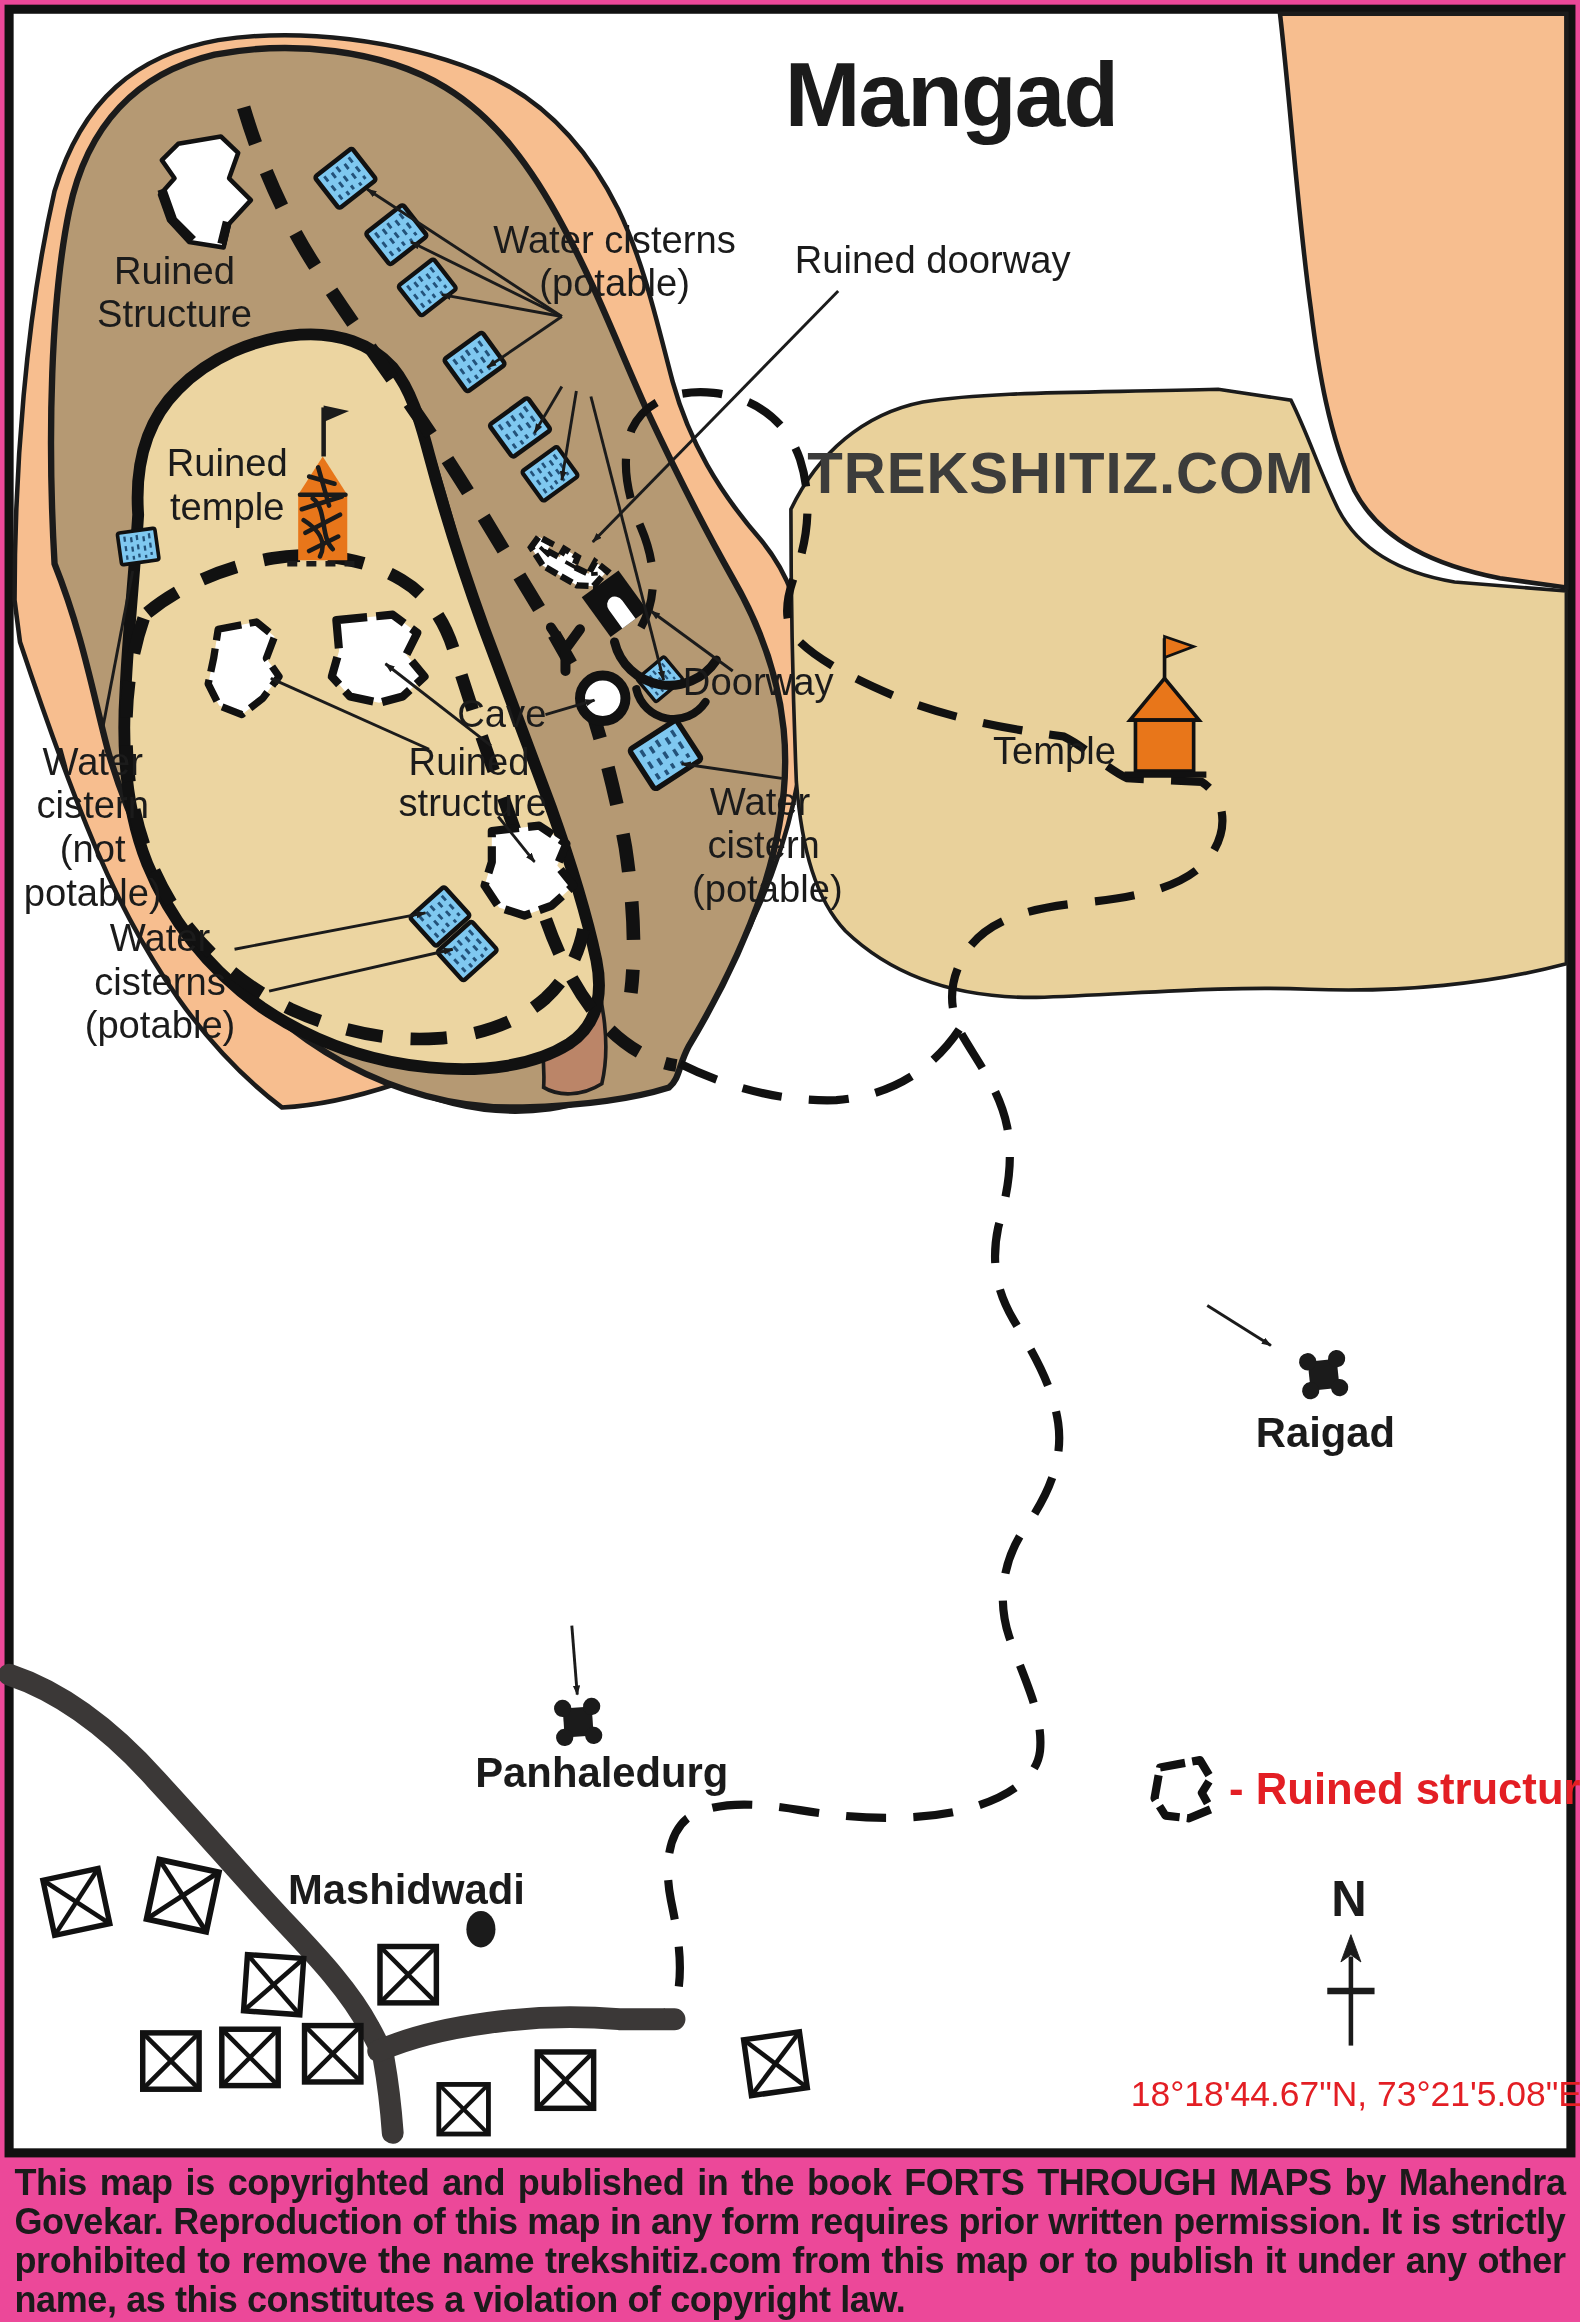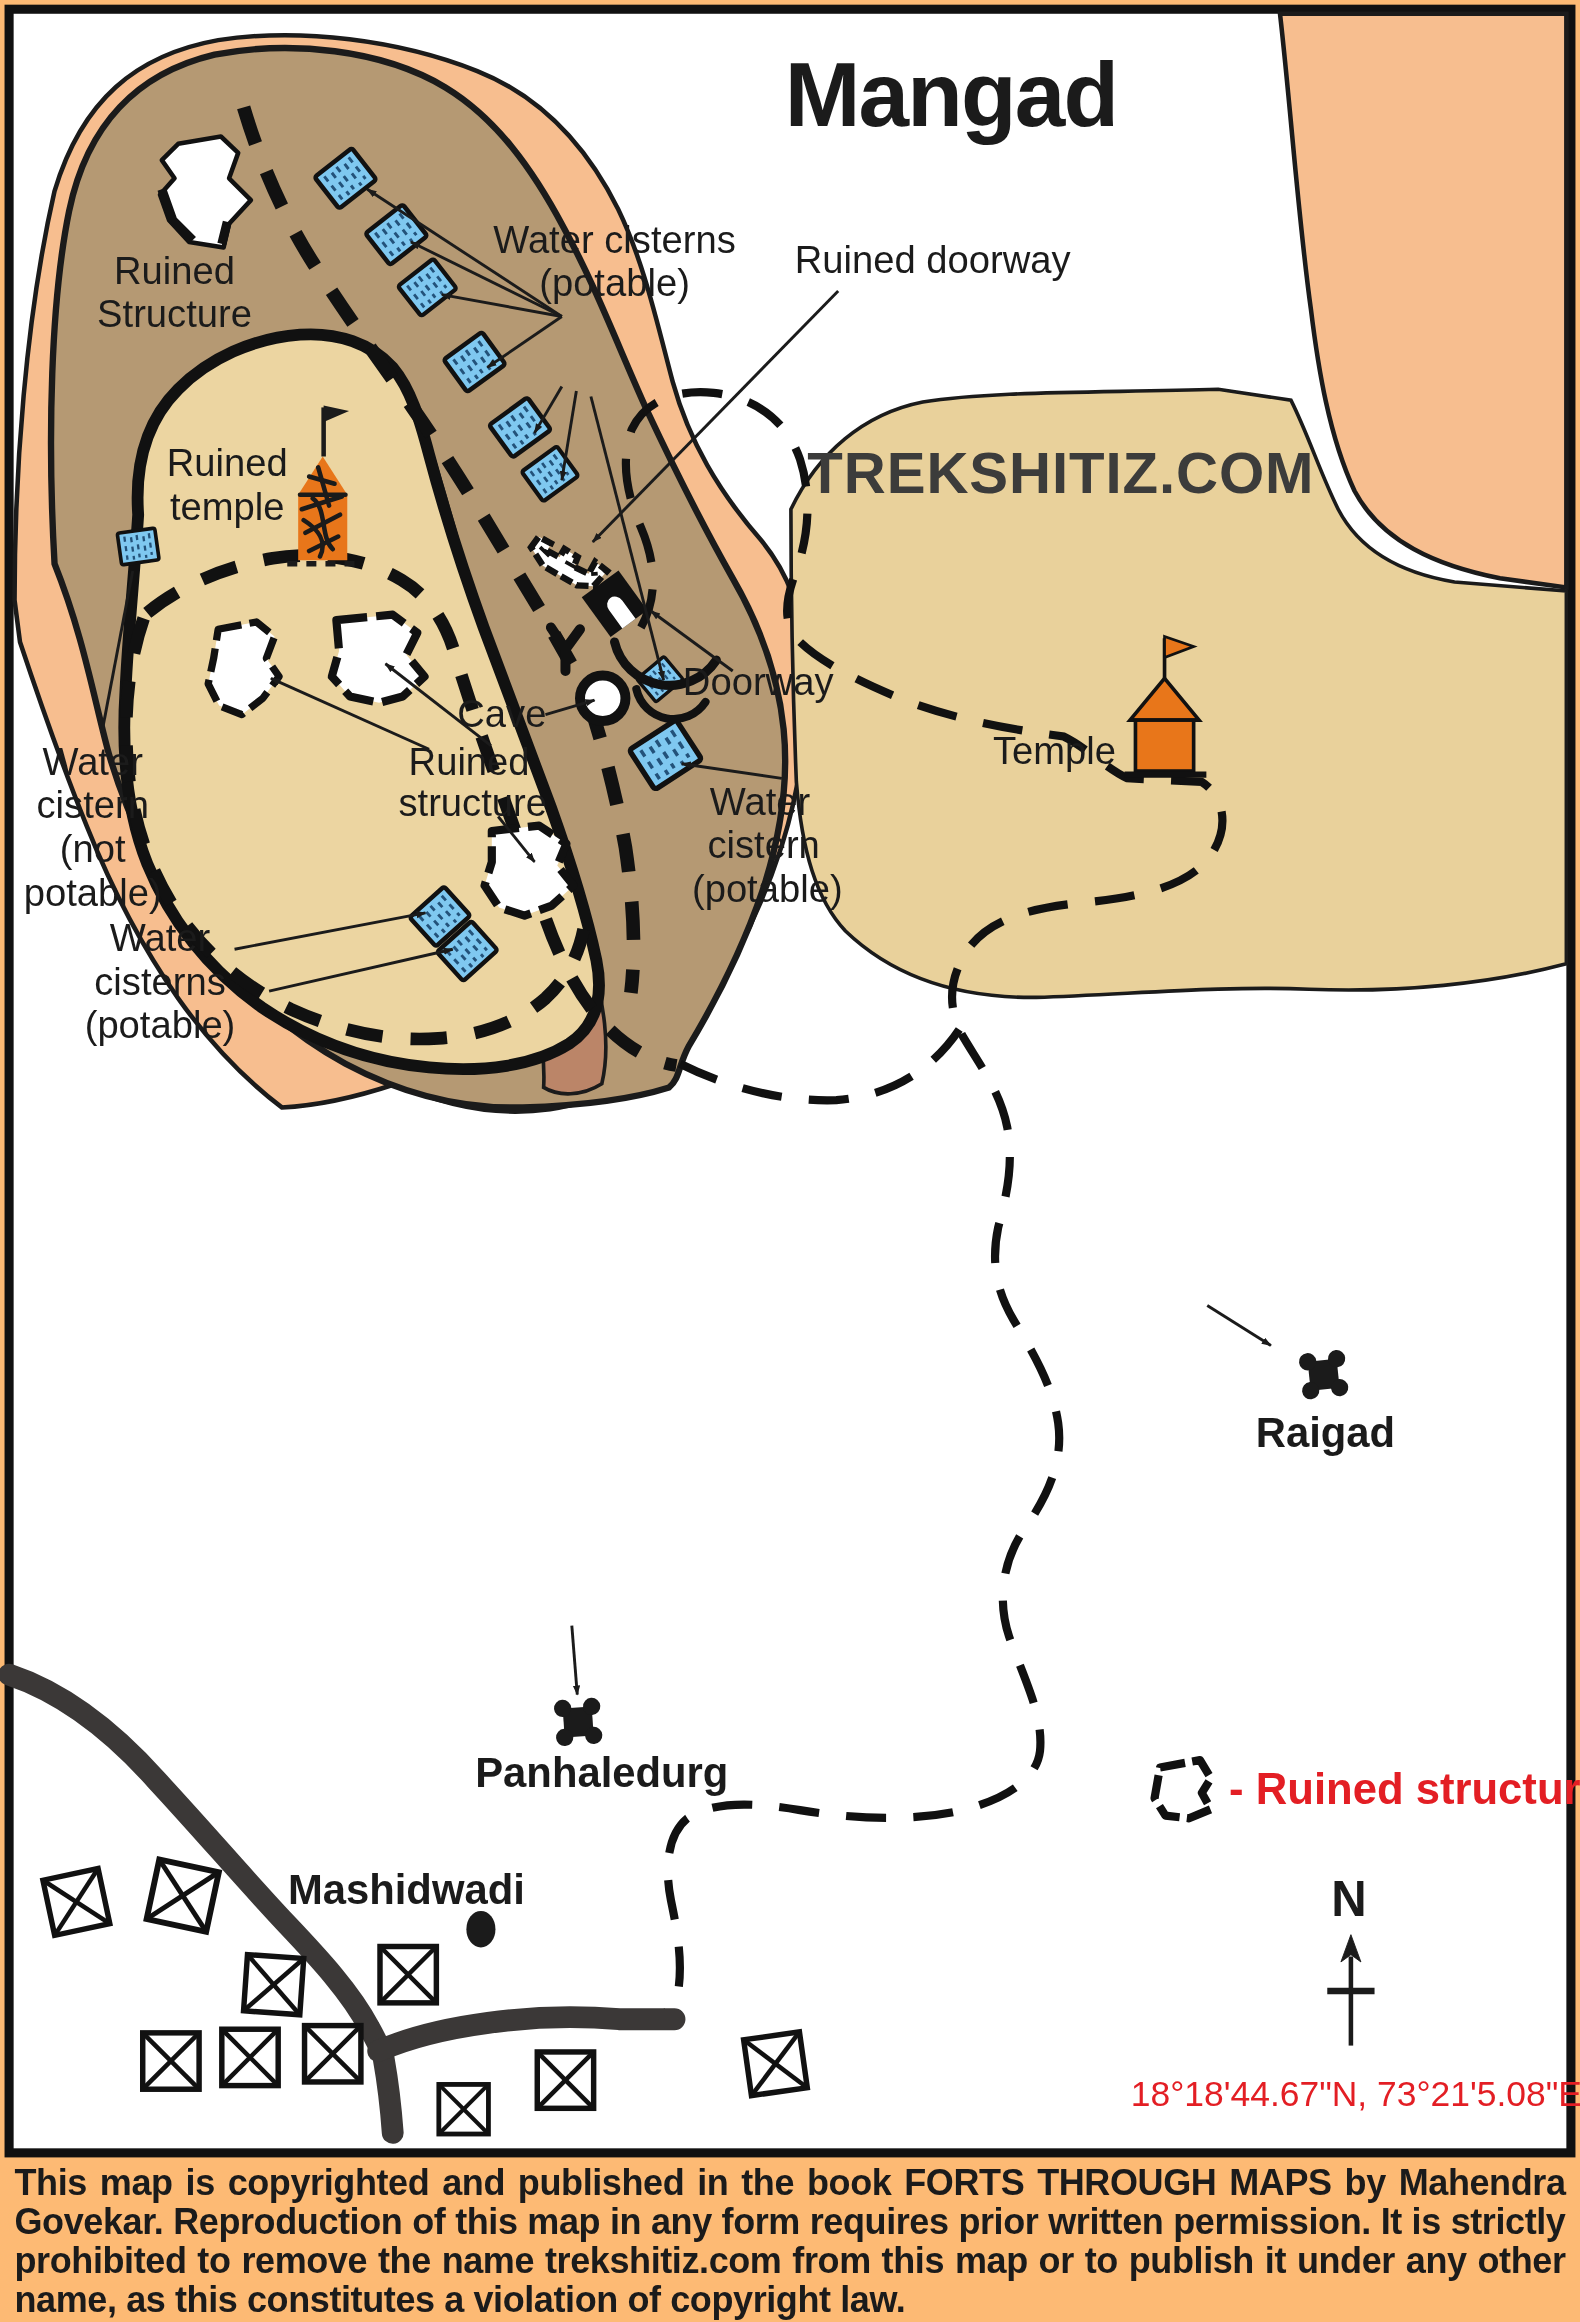--- a/index.html
+++ b/index.html
@@ -1,16 +1,16 @@
 <!DOCTYPE html>
 <html style="font-size:14.5px"><head>
 <meta charset="utf-8">
 <style>
   html,body{margin:0;padding:0;background:#ffffff;}
-  .page{position:relative;width:1580px;height:2323px;background:#fdba74;overflow:hidden;
+  .page{position:relative;width:1580px;height:2323px;background:#ec4899;overflow:hidden;
         font-family:"Liberation Sans", sans-serif;}
   svg{position:absolute;left:0;top:0;}
   text{fill:#1b1b1b;}
   .t-title{font-size:100px;font-weight:bold;letter-spacing:-2px;}
   .t-watermark{font-size:64px;font-weight:bold;fill:#3c3c3b;letter-spacing:1px;}
   .t-label{font-size:42px;}
   .t-place{font-size:46px;font-weight:bold;}
   .t-legend{font-size:48px;font-weight:bold;fill:#e31e24;}
   .t-coords{font-size:39px;fill:#e31e24;}
   .t-n{font-size:54px;font-weight:bold;}

